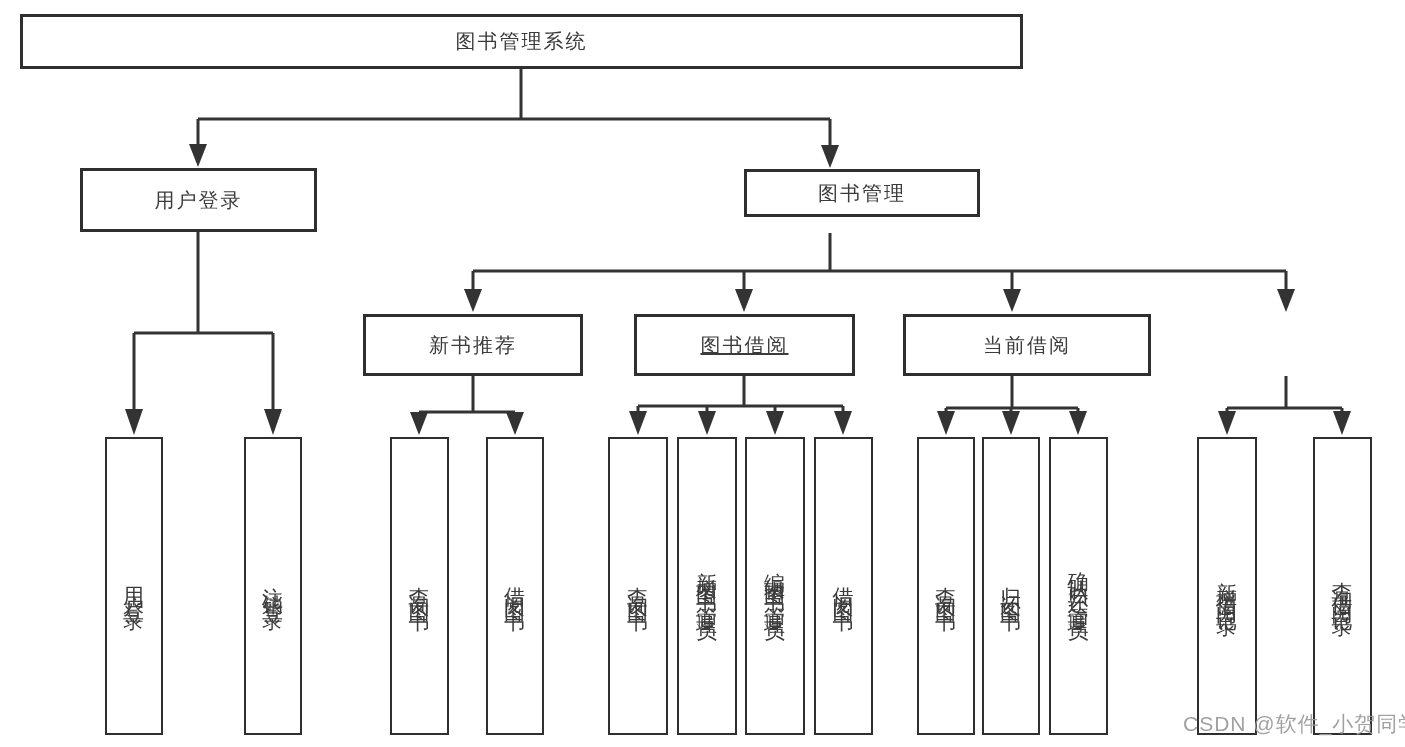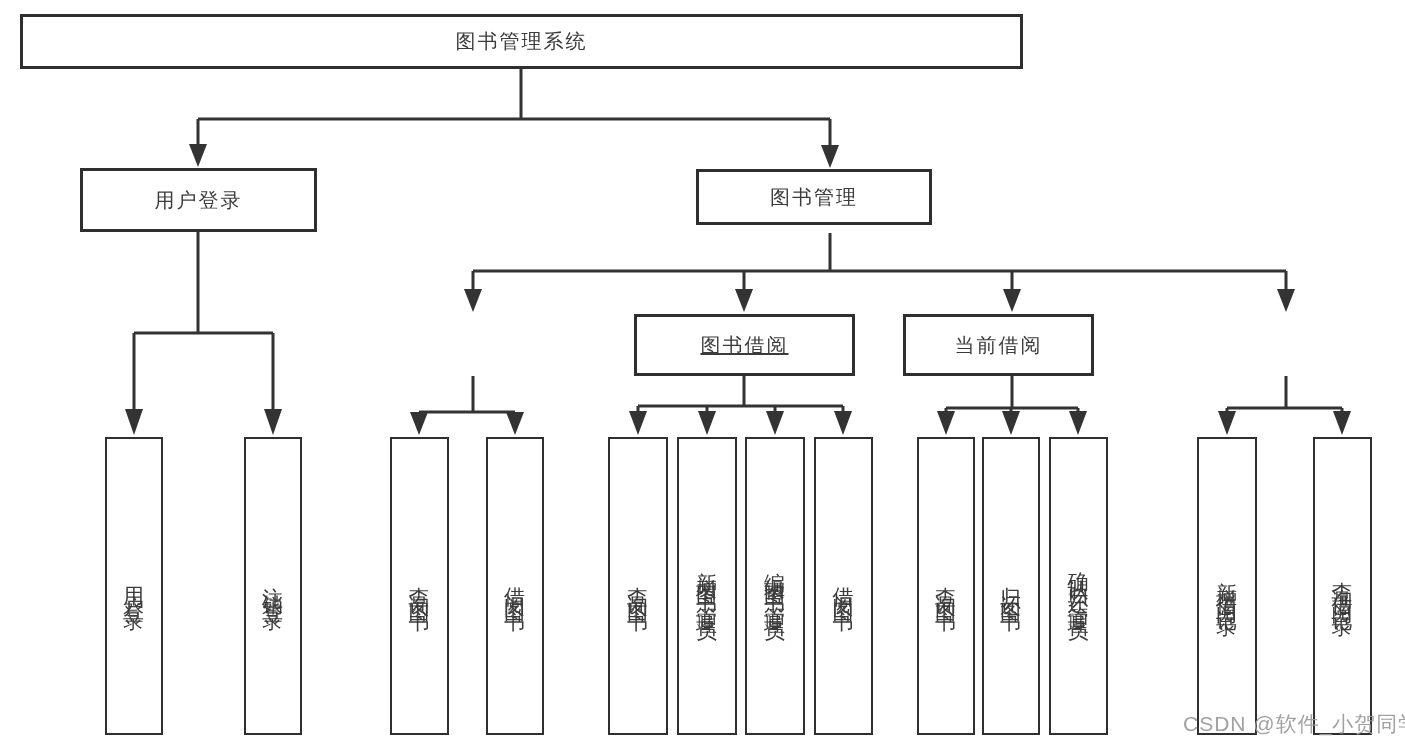--- a/index.html
+++ b/index.html
@@ -77,24 +77,25 @@
     <polygon class="ahead" points="1069,411 1087,411 1078,435"></polygon>
 
     <path class="cline" d="M1286,376 V408 M1227,408 H1342 M1227,408 V412 M1342,408 V412"></path>
     <polygon class="ahead" points="1218,411 1236,411 1227,435"></polygon>
     <polygon class="ahead" points="1333,411 1351,411 1342,435"></polygon>
   </svg>
 
   <div class="node hnode" style="left:20px;top:14px;width:1003px;height:55px;">图书管理系统</div>
 
   <div class="node hnode" style="left:80px;top:168px;width:237px;height:64px;">用户登录</div>
-  <div class="node hnode" style="left:696px;top:169px;width:236px;height:56px;">图书管理</div>
+  <div class="node hnode" style="left:744px;top:169px;width:236px;height:48px;">图书管理</div>
 
+  <div class="node hnode" style="left:363px;top:314px;width:220px;height:62px;">新书推荐</div>
   <div class="node hnode" style="left:634px;top:314px;width:221px;height:62px;text-decoration:underline;">图书借阅</div>
-  <div class="node hnode" style="left:903px;top:314px;width:191px;height:62px;">当前借阅</div>
+  <div class="node hnode" style="left:903px;top:314px;width:248px;height:62px;">当前借阅</div>
 
   <div class="node vnode" style="left:105px;top:437px;width:58px;height:298px;">用户登录</div>
   <div class="node vnode" style="left:244px;top:437px;width:58px;height:298px;">注销登录</div>
 
   <div class="node vnode" style="left:390px;top:437px;width:59px;height:298px;">查询图书</div>
   <div class="node vnode" style="left:486px;top:437px;width:58px;height:298px;">借阅图书</div>
 
   <div class="node vnode" style="left:608px;top:437px;width:60px;height:298px;">查询图书</div>
   <div class="node vnode long" style="left:677px;top:437px;width:60px;height:298px;">新增图书（管理员）</div>
   <div class="node vnode long" style="left:745px;top:437px;width:60px;height:298px;">编辑图书（管理员）</div>

